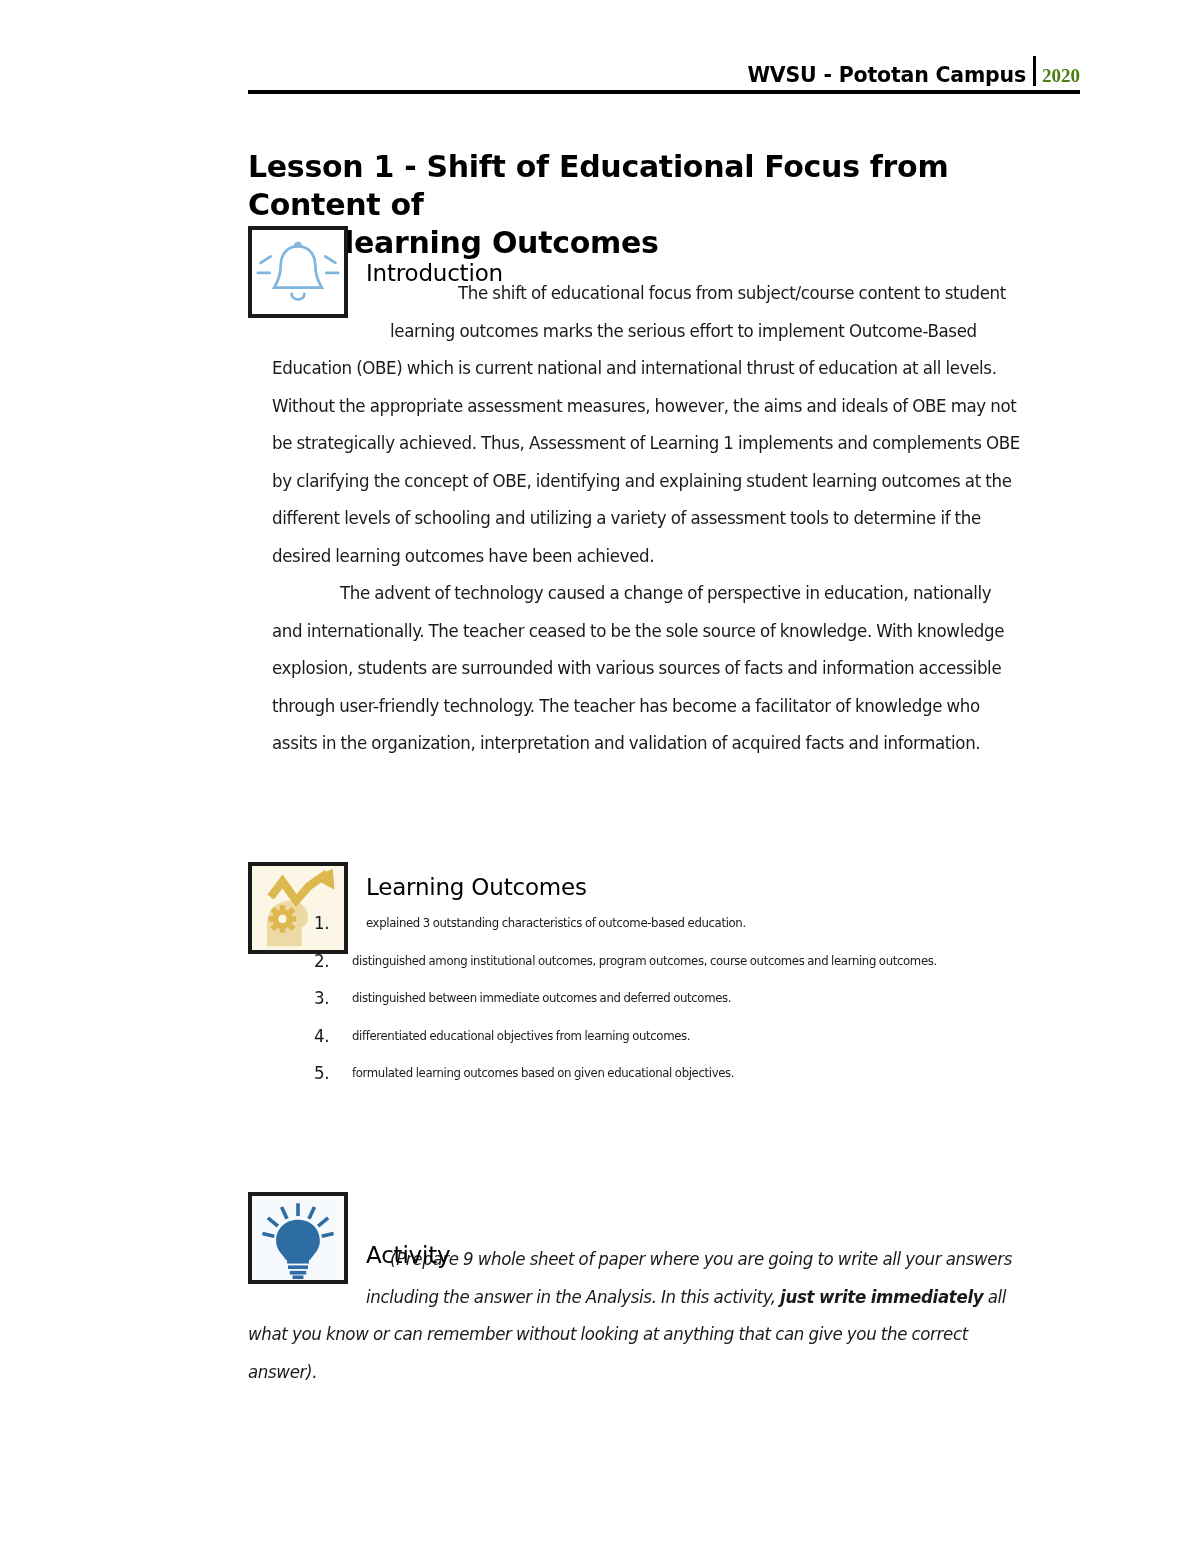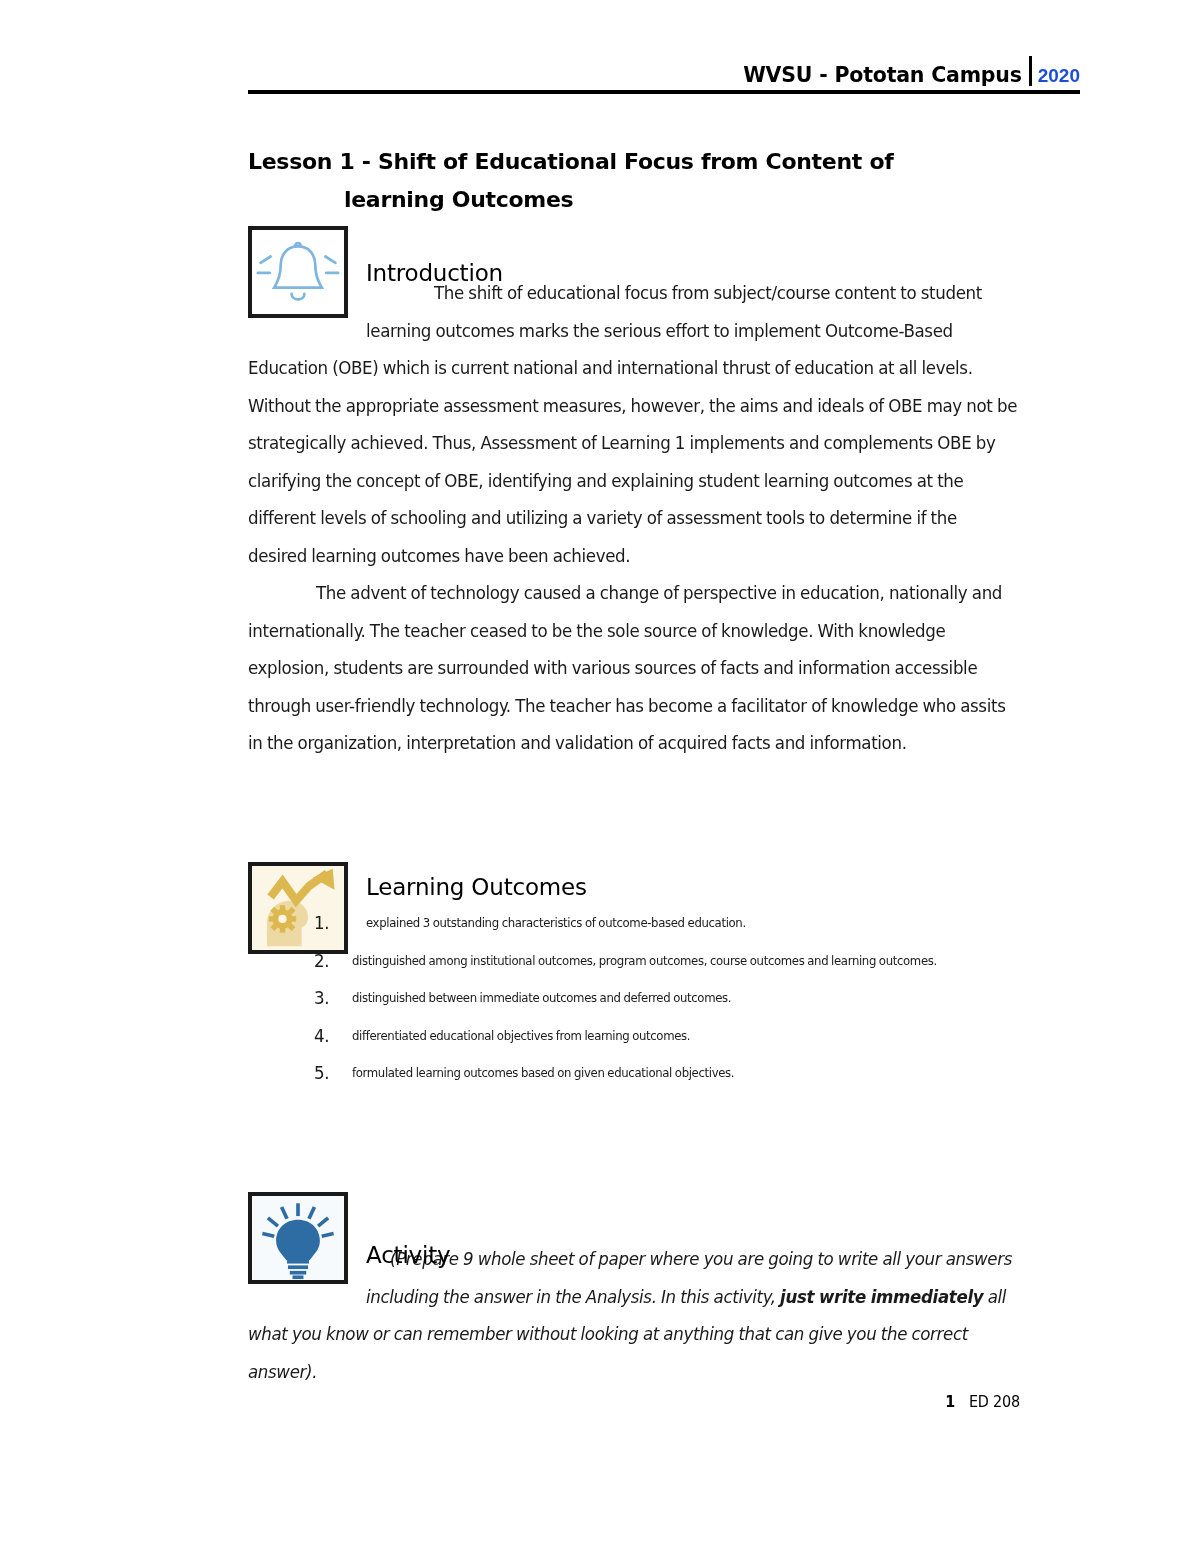--- a/index.html
+++ b/index.html
@@ -49,44 +49,44 @@
   .header-divider {
     display: inline-block;
     width: 3px;
     height: 30px;
     background: #000000;
     margin: 0 6px 0 7px;
     position: relative;
     top: 4px;
   }
   .header-year {
-    font-family: Liberation Sans, sans-serif;
+    font-family: Liberation Serif, serif;
     font-weight: bold;
     font-size: 19px;
-    color: #1d4ed8;
+    color: #4d7c0f;
     white-space: nowrap;
   }
   .header-rule {
     position: absolute;
     left: 0;
     top: 38px;
     width: 832px;
     height: 4px;
     background: #000000;
   }
 
   
   .doc-title {
     position: absolute;
     left: 248px;
     top: 128px;
     width: 760px;
     font-family: "DejaVu Sans", sans-serif;
     font-weight: bold;
-    font-size: 22px;
+    font-size: 30px;
     line-height: 38px;
     letter-spacing: -0.3px;
     color: #000000;
   }
   .doc-title .line2 {
     display: block;
     padding-left: 96px;
   }
 
   
@@ -123,20 +123,21 @@
     font-family: "DejaVu Sans Condensed", "DejaVu Sans", sans-serif;
     font-size: 18.5px;
     line-height: 37.5px;
     color: #1a1a1a;
     text-align: left;
     letter-spacing: -0.35px;
     word-spacing: -0.5px;
   }
   .indent-first {
     text-indent: 68px;
+    margin-left: 24px;
   }
 
   
   .icon-float {
     float: left;
     width: 118px;
     height: 92px;
   }
 
   
@@ -309,17 +310,14 @@
       </svg>
     </div>
 
     <div class="section-heading" style="top:18px;margin-top:32px;">Activity</div>
 
     <div class="body-text italic-block" style="padding-top:48px; text-indent:24px;">
       <span class="icon-float" style="height:44px;"></span><span>(Prepare 9 whole sheet of paper where you are going to write all your answers including the answer in the Analysis. In this activity, </span><b>just write immediately</b><span> all what you know or can remember without looking at anything that can give you the correct answer).</span>
     </div>
   </div>
 
-  <div class="footer">
-    <span class="pagenum">1</span><span>ED 208</span>
-  </div>
 
 </div>
 
 </body></html>

